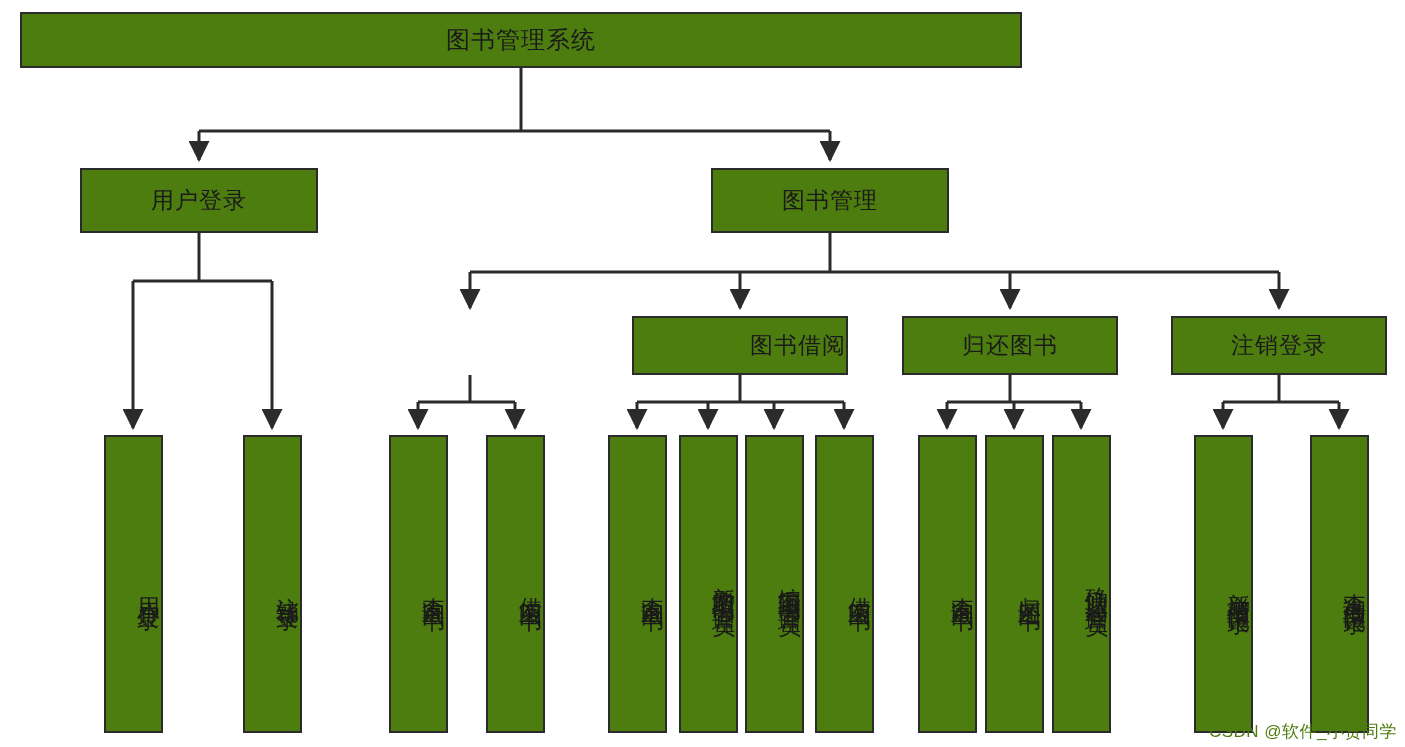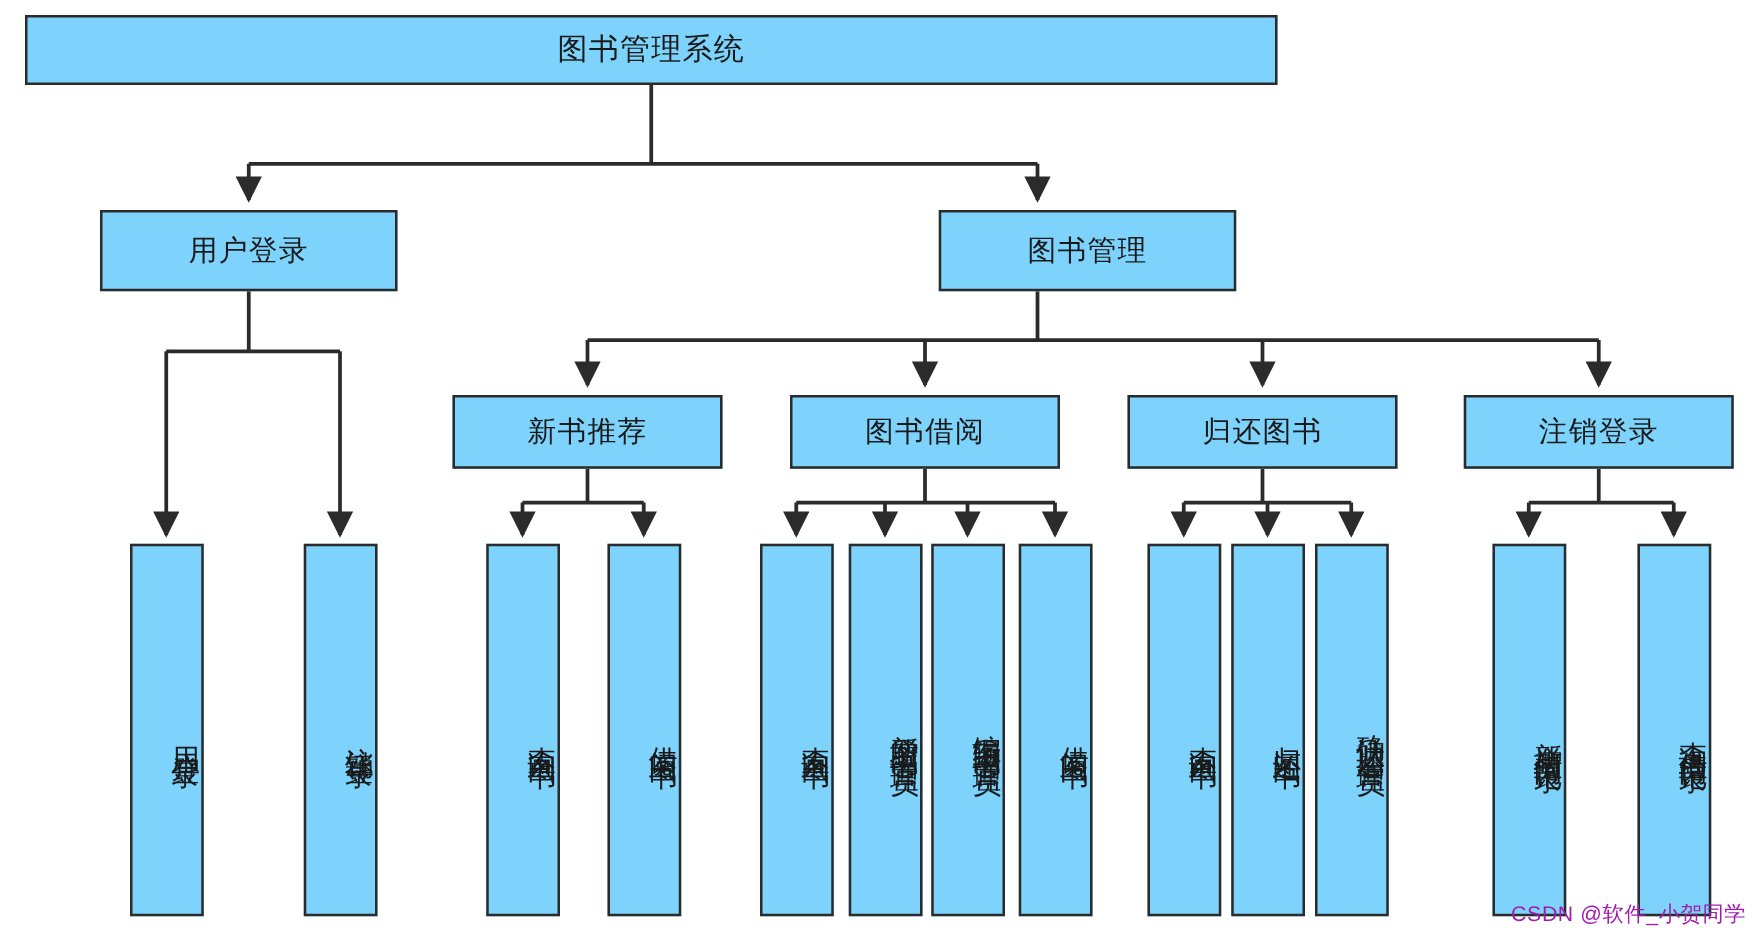--- a/index.html
+++ b/index.html
@@ -16,21 +16,21 @@
   }
   #wires{
     position:absolute;
     left:0;top:0;
     width:1405px;height:747px;
     pointer-events:none;
   }
   .node{
     position:absolute;
     box-sizing:border-box;
-    background:#7dd3fc;
+    background:#4d7c0f;
     border:2px solid #2b2b2b;
     display:flex;
     align-items:center;
     justify-content:center;
     color:#1a1a1a;
     z-index:2;
   }
   .node.horiz{
     font-size:23px;
     letter-spacing:1px;
@@ -51,21 +51,21 @@
   }
   .node.vert .vtext{
     display:block;
     white-space:nowrap;
   }
   .watermark{
     position:absolute;
     right:8px;
     bottom:4px;
     font-size:17px;
-    color:#a21caf;
+    color:#4d7c0f;
     letter-spacing:0.5px;
     z-index:5;
     white-space:nowrap;
   }
 </style>
 </head>
 <body>
 
 <div id="canvas">
 
@@ -119,28 +119,25 @@
     </g>
   </svg>
 
   <div class="node horiz root" style="left:20px;top:12px;width:1002px;height:56px;">
     <span>图书管理系统</span>
   </div>
 
   <div class="node horiz" style="left:80px;top:168px;width:238px;height:65px;">
     <span>用户登录</span>
   </div>
-  <div class="node horiz" style="left:711px;top:168px;width:238px;height:65px;margin-left:40px;">
+  <div class="node horiz" style="left:711px;top:168px;width:238px;height:65px;">
     <span>图书管理</span>
   </div>
 
-  <div class="node horiz" style="left:362px;top:316px;width:216px;height:59px;">
-    <span>新书推荐</span>
-  </div>
-  <div class="node horiz" style="left:632px;top:316px;width:216px;height:59px;">
+  <div class="node horiz" style="left:632px;top:316px;width:216px;height:59px;justify-content:flex-end;">
     <span>图书借阅</span>
   </div>
   <div class="node horiz" style="left:902px;top:316px;width:216px;height:59px;">
     <span>归还图书</span>
   </div>
   <div class="node horiz" style="left:1171px;top:316px;width:216px;height:59px;">
     <span>注销登录</span>
   </div>
 
   <div class="node vert" style="left:104px;top:435px;width:59px;height:298px;">

